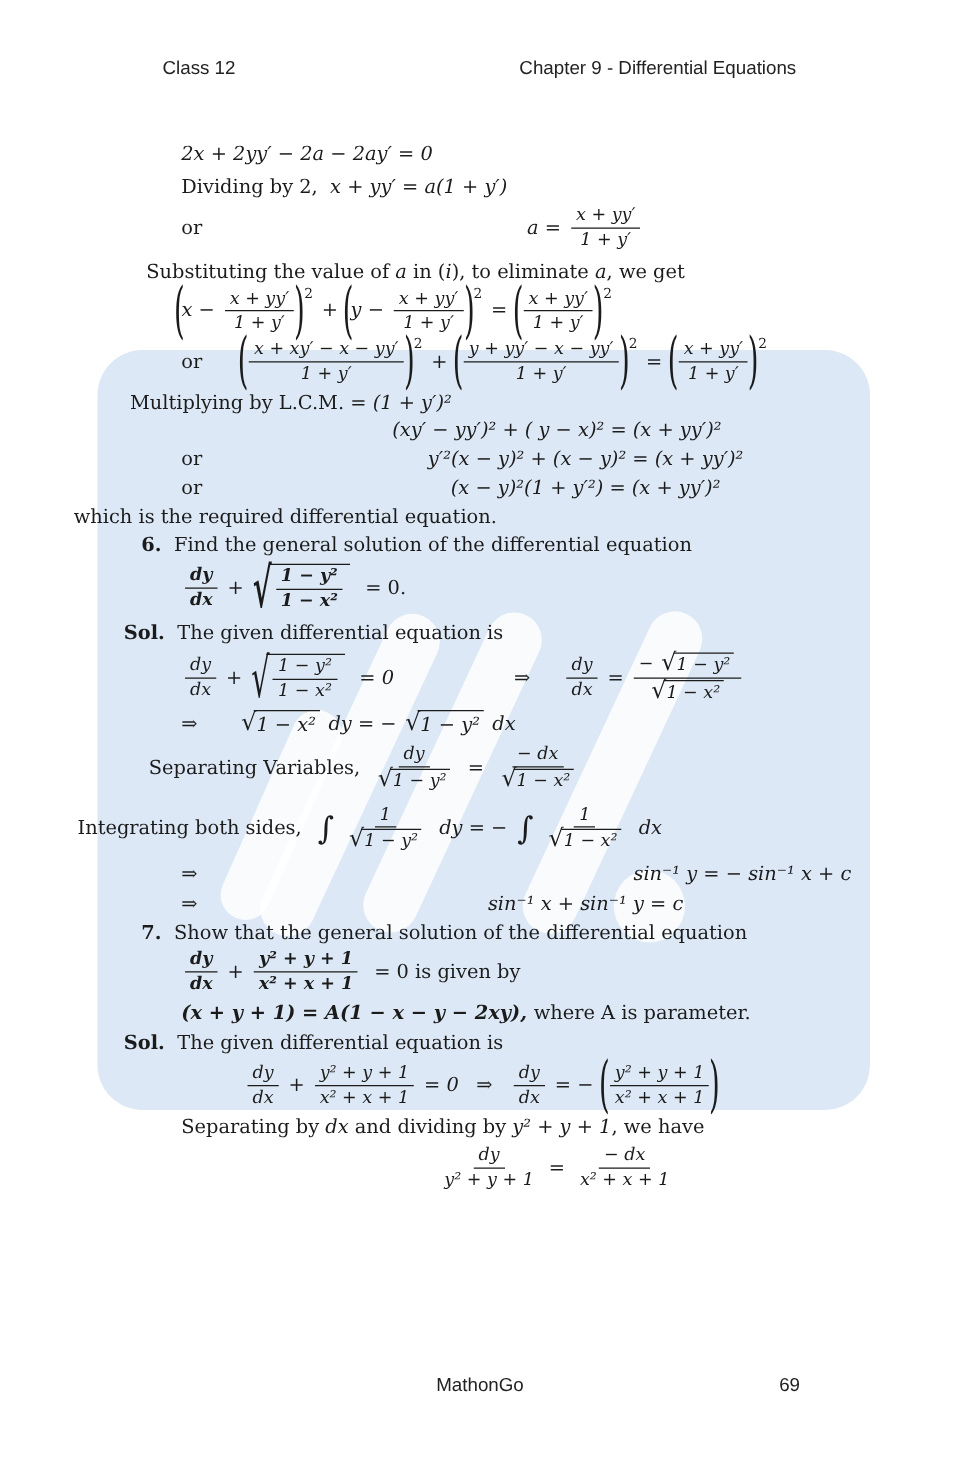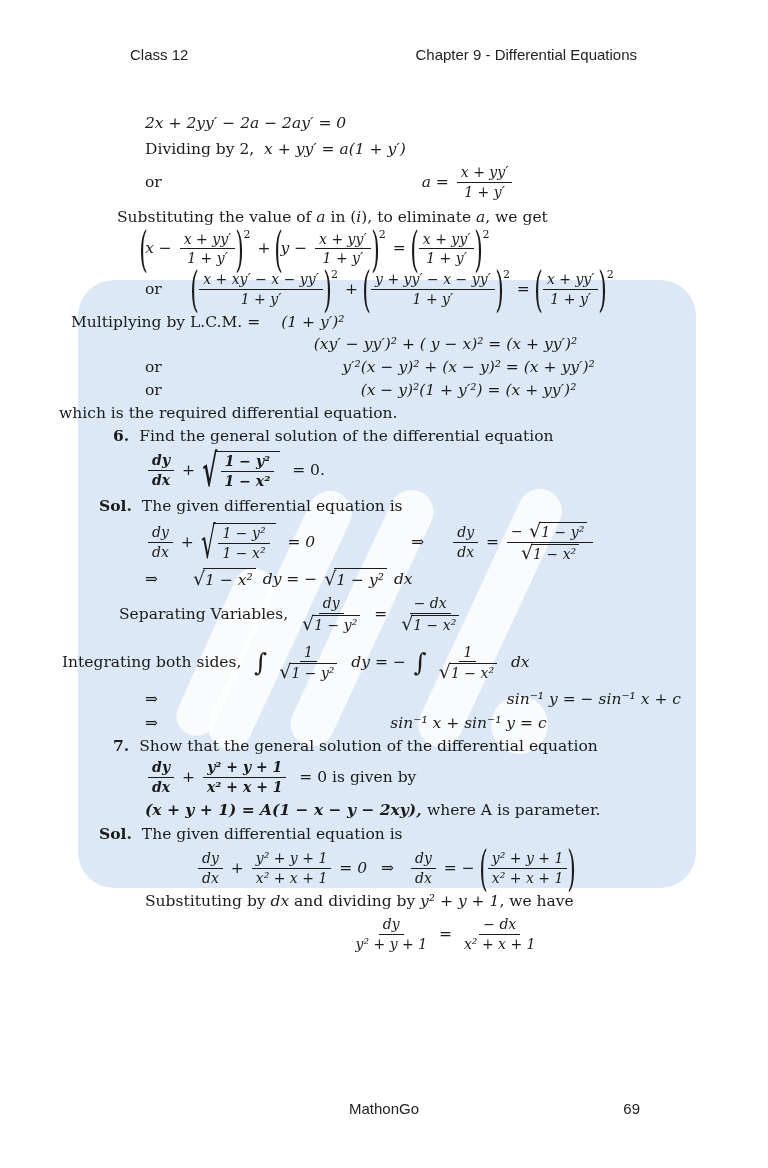--- a/index.html
+++ b/index.html
@@ -91,21 +91,21 @@
       <span class="pg"><span class="bp">(</span><span class="pc" style="display: inline-flex; align-items: center;"><span class="frac"><span class="fn"><span class="mi">x + yy′</span></span><span class="fd"><span class="mi">1 + y′</span></span></span></span><span class="bp">)</span><sup class="ps">2</sup></span>
     </div>
     <div class="line" style="margin-top: 4px; padding-left: 145px;">
       <span class="lbl">or</span>
       <span class="pg"><span class="bp">(</span><span class="pc" style="display: inline-flex; align-items: center;"><span class="frac"><span class="fn"><span class="mi">x + xy′ − x − yy′</span></span><span class="fd"><span class="mi">1 + y′</span></span></span></span><span class="bp">)</span><sup class="ps">2</sup></span>
       <span class="mi"> + </span>
       <span class="pg"><span class="bp">(</span><span class="pc" style="display: inline-flex; align-items: center;"><span class="frac"><span class="fn"><span class="mi">y + yy′ − x − yy′</span></span><span class="fd"><span class="mi">1 + y′</span></span></span></span><span class="bp">)</span><sup class="ps">2</sup></span>
       <span class="mi"> = </span>
       <span class="pg"><span class="bp">(</span><span class="pc" style="display: inline-flex; align-items: center;"><span class="frac"><span class="fn"><span class="mi">x + yy′</span></span><span class="fd"><span class="mi">1 + y′</span></span></span></span><span class="bp">)</span><sup class="ps">2</sup></span>
     </div>
-    <div class="line" style="margin-top: 4px; padding-left: 71px; gap: 16px;">
+    <div class="line" style="margin-top: 4px; padding-left: 104px;">
       <span class="rt">Multiplying by L.C.M. = </span>
       <span class="mi">(1 + y′)²</span>
     </div>
     <div class="line" style="margin-top: 0px; padding-left: 145px;">
       <span class="ctr"><span class="mi">(xy′ − yy′)² + ( y − x)² = (x + yy′)²</span></span>
     </div>
     <div class="line" style="margin-top: 1px; padding-left: 145px;">
       <span class="lbl">or</span>
       <span class="ctr"><span class="mi">y′²(x − y)² + (x − y)² = (x + yy′)²</span></span>
     </div>
@@ -196,21 +196,21 @@
       <span class="frac"><span class="fn"><span class="mi">y² + y + 1</span></span><span class="fd"><span class="mi">x² + x + 1</span></span></span>
       <span class="mi"> = 0</span>
       <span style="display: inline-block; width: 14px;"></span>
       <span class="rt">⇒</span>
       <span style="display: inline-block; width: 14px;"></span>
       <span class="frac"><span class="fn"><span class="mi">dy</span></span><span class="fd"><span class="mi">dx</span></span></span>
       <span class="mi"> = − </span>
       <span class="pg"><span class="bp">(</span><span class="pc" style="display: inline-flex; align-items: center;"><span class="frac"><span class="fn"><span class="mi">y² + y + 1</span></span><span class="fd"><span class="mi">x² + x + 1</span></span></span></span><span class="bp">)</span></span>
     </div>
     <div class="line" style="margin-top: 4px; padding-left: 145px;">
-      <span class="rt">Substituting by </span>
+      <span class="rt">Separating by </span>
       <span class="mi">dx</span>
       <span class="rt"> and dividing by </span>
       <span class="mi">y² + y + 1</span>
       <span class="rt">, we have</span>
     </div>
     <div class="line" style="margin-top: 4px; padding-left: 145px;">
       <span class="ctr"><span class="frac"><span class="fn"><span class="mi">dy</span></span><span class="fd"><span class="mi">y² + y + 1</span></span></span><span class="mi"> = </span><span class="frac"><span class="fn"><span class="mi">− dx</span></span><span class="fd"><span class="mi">x² + x + 1</span></span></span></span>
     </div>
   </div>
 

